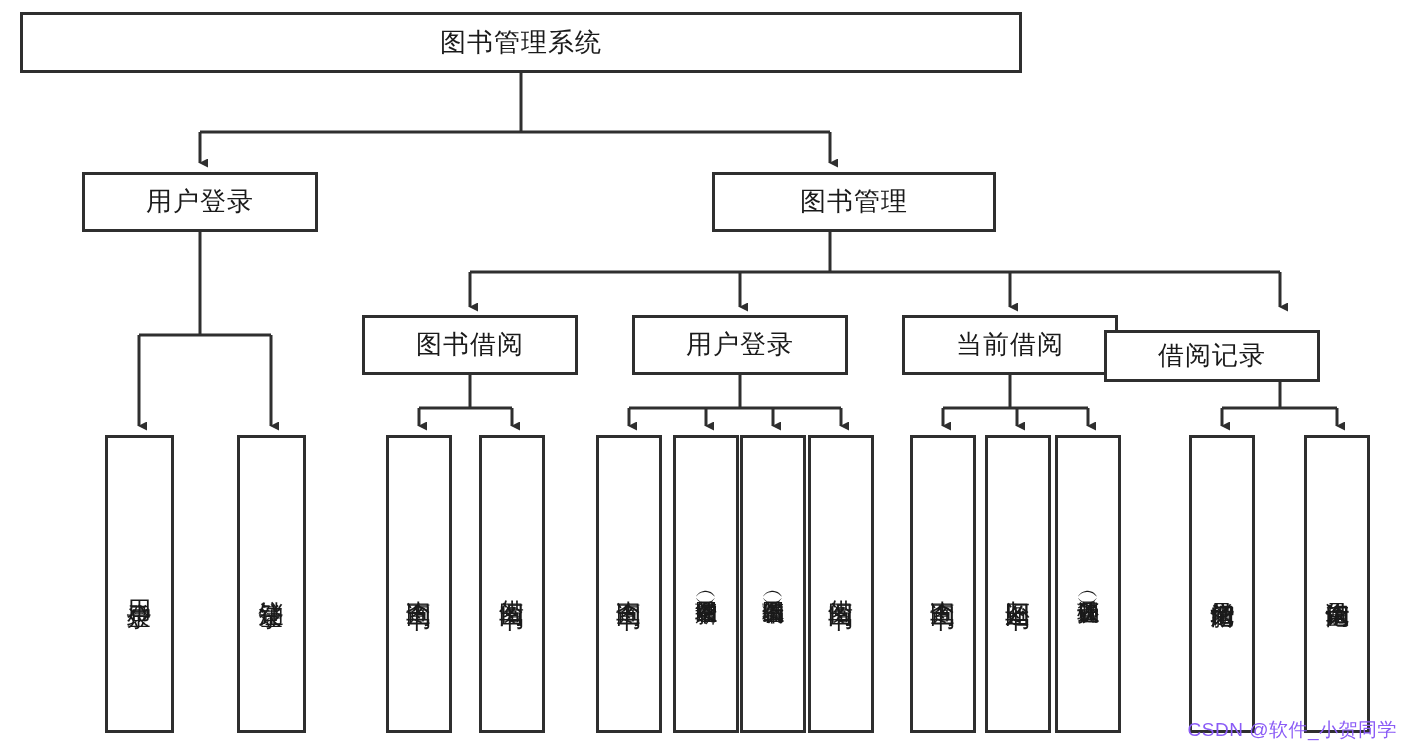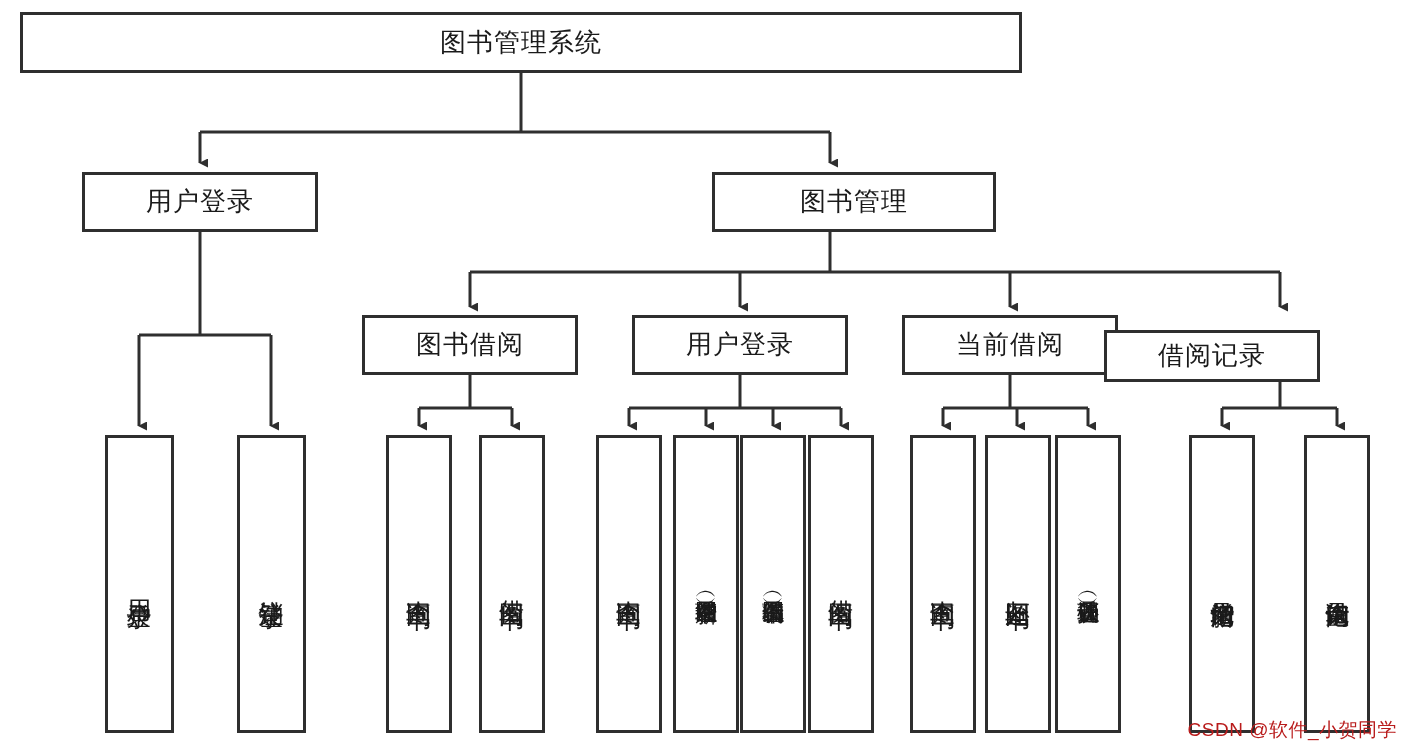--- a/index.html
+++ b/index.html
@@ -50,21 +50,21 @@
     top: 0;
     width: 1405px;
     height: 747px;
     pointer-events: none;
   }
   .watermark {
     position: absolute;
     right: 8px;
     bottom: 4px;
     font-size: 19px;
-    color: #b91c1c;
+    color: #8b5cf6;
     letter-spacing: 0.5px;
     white-space: nowrap;
   }
 </style>
 </head>
 <body>
 
 <div id="canvas">
 
   <svg class="links" viewBox="0 0 1405 747">

